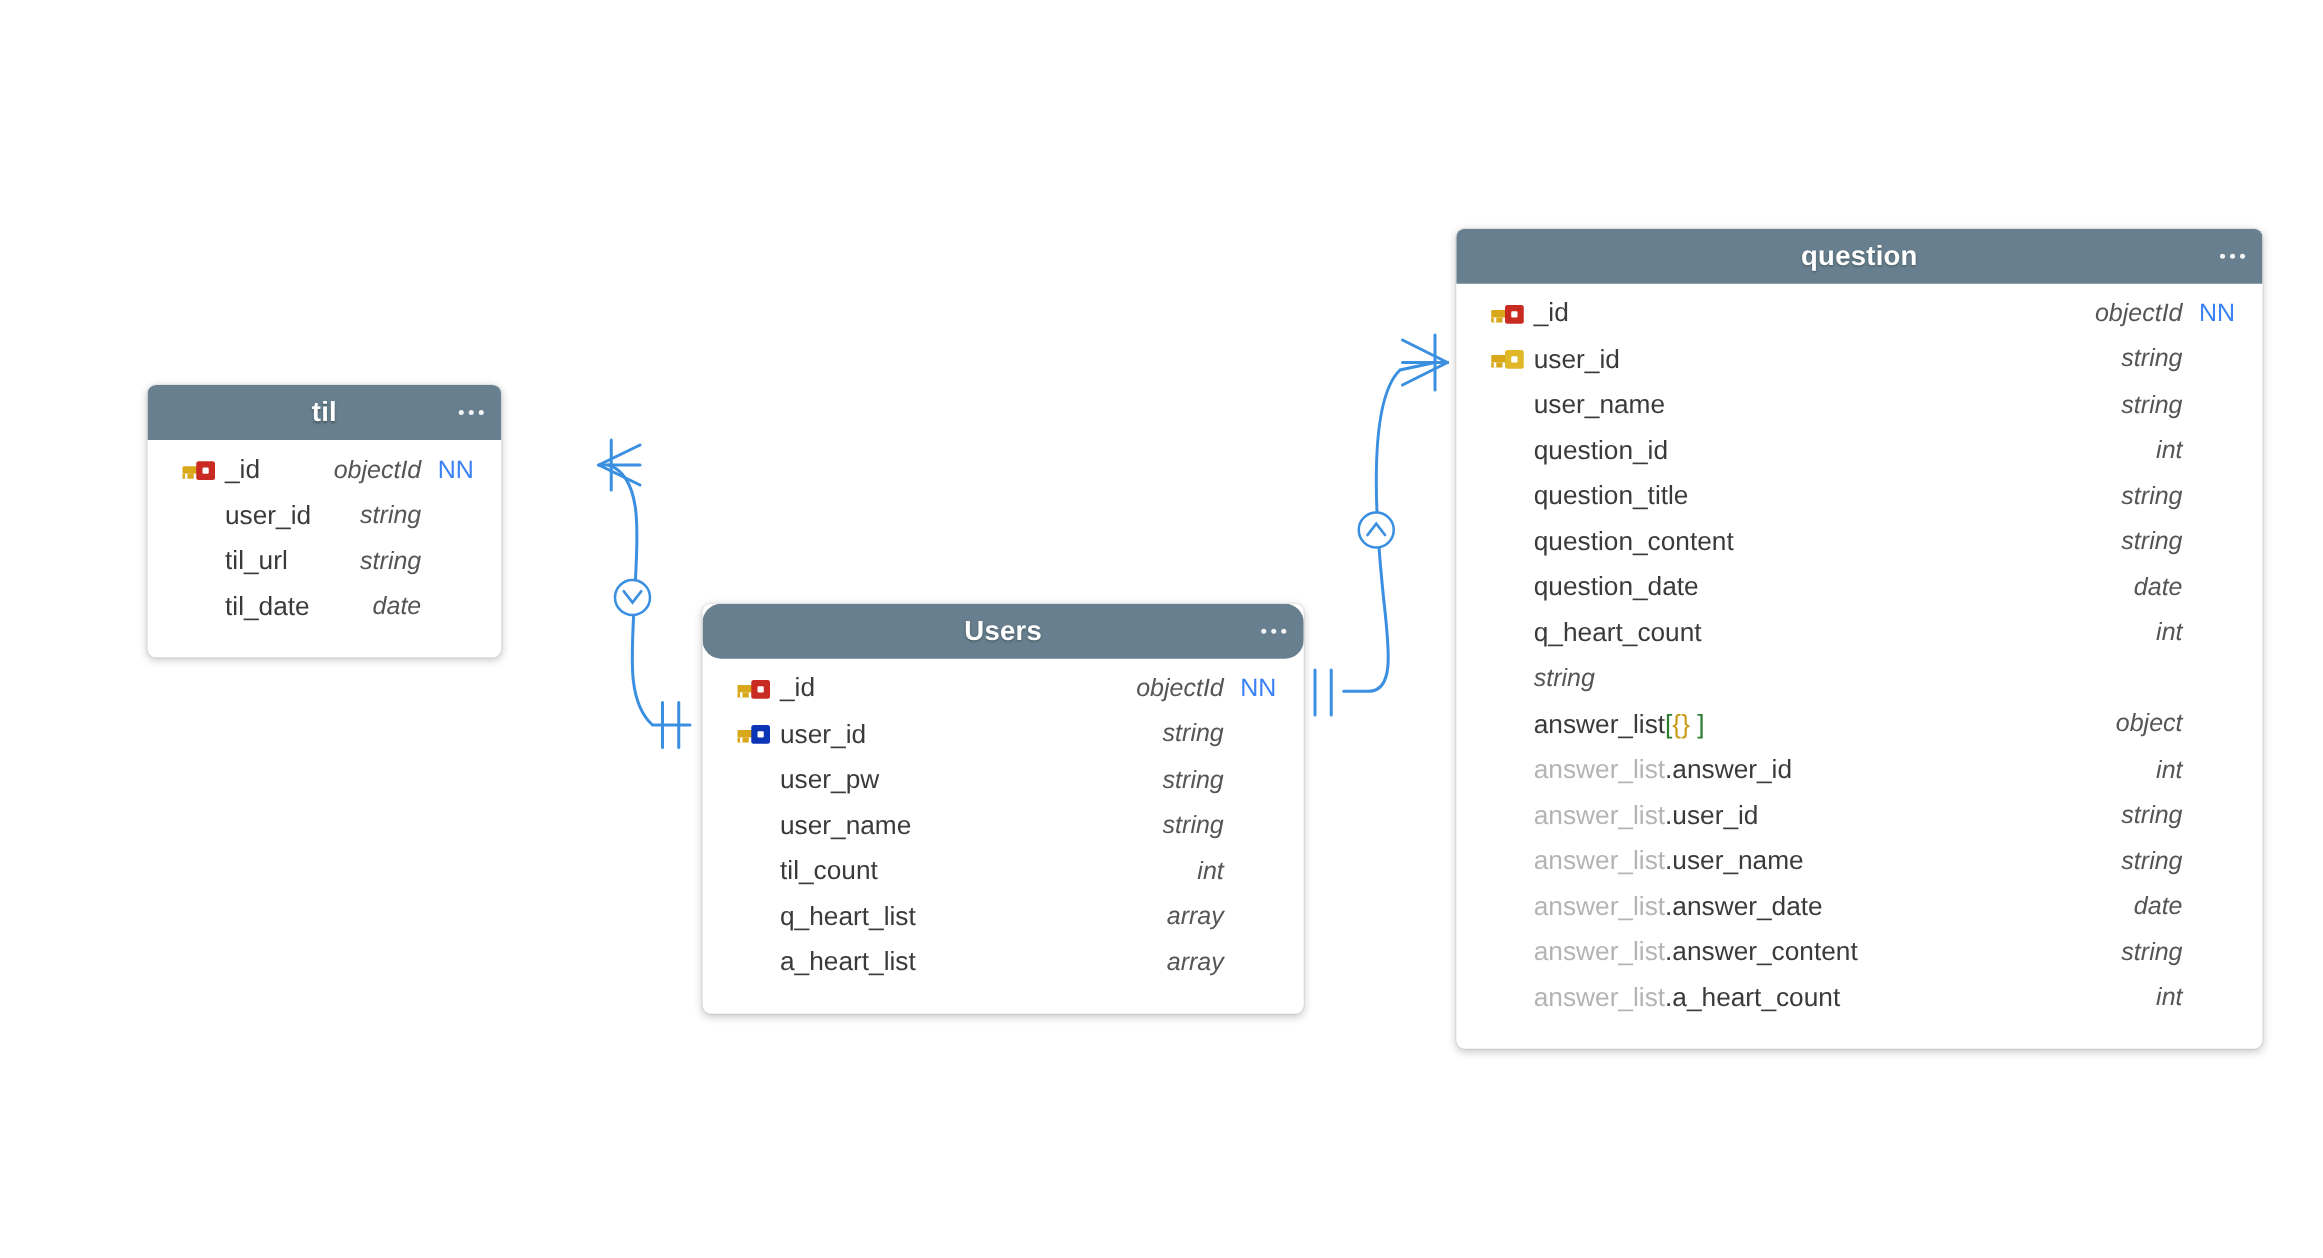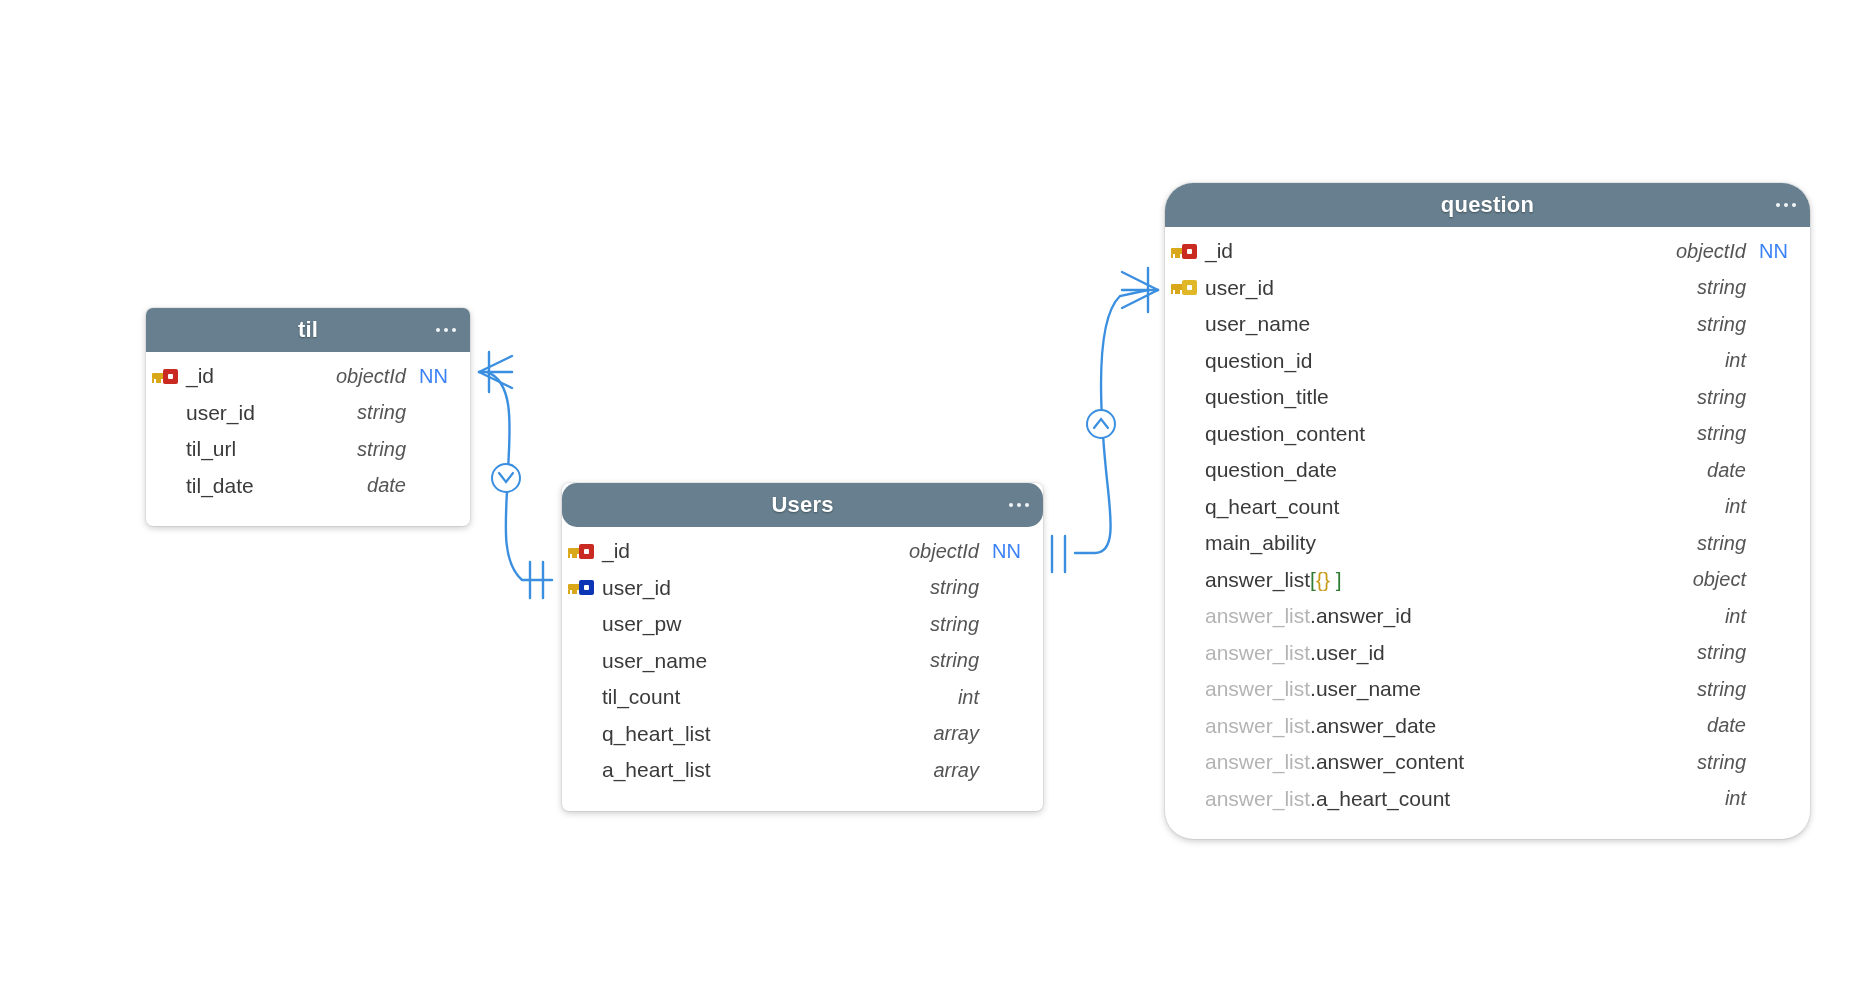--- a/index.html
+++ b/index.html
@@ -35,21 +35,21 @@
   }
   .ent-dots{
     position:absolute;right:14px;top:50%;transform:translateY(-50%);
     display:flex;gap:4px;
   }
   .ent-dots i{display:block;width:4px;height:4px;border-radius:50%;background:#ffffff;opacity:.92;}
   .ent-body{padding:6px 0 22px 0;}
   .row{
     display:flex;align-items:center;
     height:36.5px;
-    padding:0 22px 0 6px;
+    padding:0 22px 0 28px;
     box-sizing:border-box;
   }
   .key-slot{width:34px;flex:0 0 34px;display:flex;align-items:center;}
   .fname{
     flex:1 1 auto;
     font-size:21px;
     color:#3a3a3a;
     white-space:nowrap;
   }
   .fname .dim{color:#b4b4b4;}
@@ -142,21 +142,21 @@
         <g>
           <circle cx="1101" cy="424" r="14" fill="#ffffff" stroke="#3b8fe0" stroke-width="2"></circle>
           <polyline points="1094,428 1101,419 1108,428" stroke="#3b8fe0" stroke-width="2.2"></polyline>
         </g>
       </g>
 
     </g>
   </svg>
 
   <div id="entities">
-      <div class="entity" style="left: 118px; top: 308px; width: 324px; margin-left: 28px;">
+      <div class="entity" style="left: 118px; top: 308px; width: 283px;">
         <div class="ent-header" style="background:#677f8e;color:#ffffff;">
           <span>til</span>
           <span class="ent-dots">
             <i></i>
             <i></i>
             <i></i>
           </span>
         </div>
         <div class="ent-body">
           <div class="row">
@@ -250,21 +250,21 @@
             <span class="fnn empty">NN</span>
           </div>
           <div class="row">
             <span class="key-slot"></span>
             <span class="fname"><span>a_heart_list</span></span>
             <span class="ftype">array</span>
             <span class="fnn empty">NN</span>
           </div>
         </div>
       </div>
-      <div class="entity" style="left: 1165px; top: 183px; width: 645px; border-radius: 28px;">
+      <div class="entity" style="left: 1165px; top: 183px; width: 645px;">
         <div class="ent-header" style="background:#677f8e;color:#ffffff;">
           <span>question</span>
           <span class="ent-dots">
             <i></i>
             <i></i>
             <i></i>
           </span>
         </div>
         <div class="ent-body">
           <div class="row">
@@ -322,21 +322,20 @@
             <span class="fnn empty">NN</span>
           </div>
           <div class="row">
             <span class="key-slot"></span>
             <span class="fname"><span>q_heart_count</span></span>
             <span class="ftype">int</span>
             <span class="fnn empty">NN</span>
           </div>
           <div class="row">
             <span class="key-slot"></span>
-            <span class="fname"><span>main_ability</span></span>
             <span class="ftype">string</span>
             <span class="fnn empty">NN</span>
           </div>
           <div class="row">
             <span class="key-slot"></span>
             <span class="fname"><span>answer_list</span><span class="brk">[</span><span class="brc">{}</span><span class="brk"> ]</span></span>
             <span class="ftype">object</span>
             <span class="fnn empty">NN</span>
           </div>
           <div class="row">

